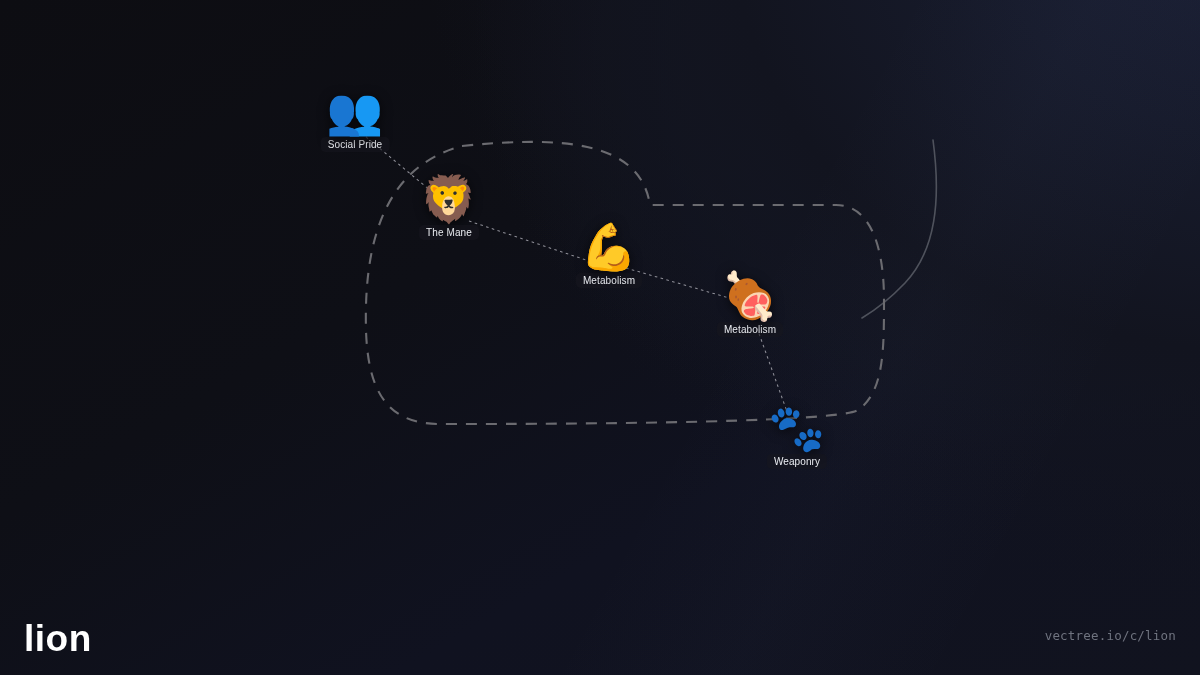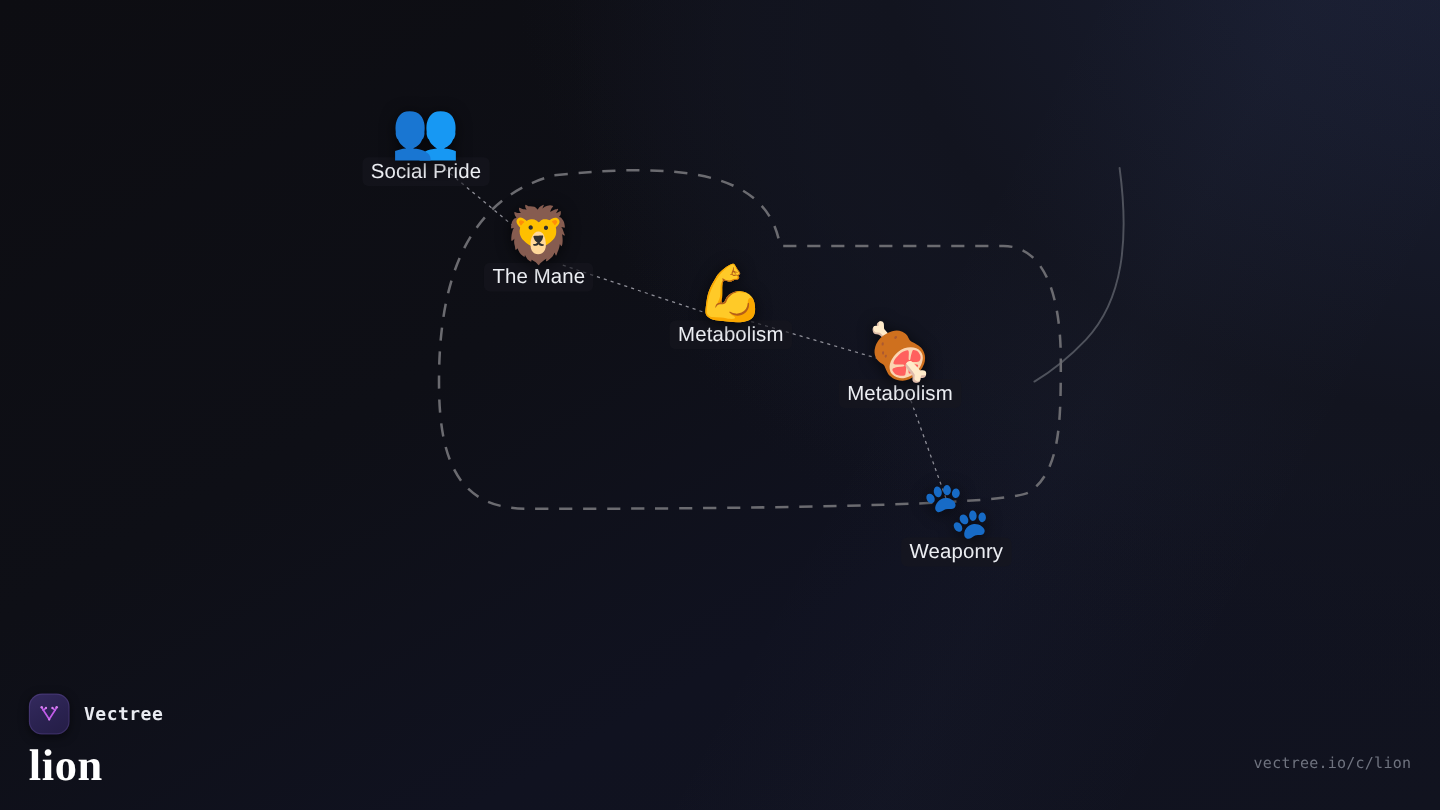--- a/index.html
+++ b/index.html
@@ -29,21 +29,21 @@
   .node { position:absolute; transform:translate(-50%,-50%); text-align:center; }
   .node .glyph {
     font-size:46px; line-height:1;
     display:block;
     filter:drop-shadow(0 2px 6px rgba(0,0,0,0.65));
     user-select:none;
   }
   .node .label {
     display:inline-block;
     margin-top:0;
-    font-size:17px;
+    font-size:10px;
     color:#eceef3;
     letter-spacing:.1px;
     padding:2px 7px;
     border-radius:5px;
     background:rgba(22,23,30,0.62);
     white-space:nowrap;
   }
 
   
   #brand { position:absolute; left:24px; bottom:18px; }
@@ -53,21 +53,21 @@
     background:linear-gradient(150deg,#342a5e 0%,#2a2250 55%,#241d45 100%);
     box-shadow:0 2px 8px rgba(0,0,0,.55), inset 0 0 0 1px rgba(160,120,230,.18);
     display:flex; align-items:center; justify-content:center;
   }
   #brand-name {
     font-family:"DejaVu Sans Mono", monospace;
     font-weight:bold; font-size:15px; color:#e9ebf1; letter-spacing:.4px;
   }
   #brand-title {
     margin-top:8px;
-    font-family:Liberation Serif, serif;
+    font-family:Liberation Sans, sans-serif;
     font-weight:bold; font-size:37px; color:#ffffff; letter-spacing:.5px;
     line-height:1;
   }
   #site-url {
     position:absolute; right:24px; bottom:32px;
     font-family:"DejaVu Sans Mono", monospace;
     font-size:12.5px; color:#6f737f; letter-spacing:.2px;margin-left:24px;
   }
 </style>
 </head>
@@ -117,39 +117,18 @@
     <span class="glyph">🍖</span>
     <span class="label">Metabolism</span>
   </div>
 
   <div class="node" style="left:797px; top:437px;">
     <span class="glyph">🐾</span>
     <span class="label">Weaponry</span>
   </div>
 
   <div id="brand">
-    <div id="brand-row">
-      <div id="brand-mark">
-        <svg width="20" height="20" viewBox="0 0 24 24" aria-hidden="true">
-          <g stroke="#c05ce8" stroke-width="1.7" fill="none" stroke-linecap="round" stroke-linejoin="round">
-            <path d="M6.2 8.2 L12 17.2 L17.8 8.2"></path>
-            <path d="M6.2 8.2 L4.6 5.6"></path>
-            <path d="M6.2 8.2 L8.6 6.2"></path>
-            <path d="M17.8 8.2 L19.4 5.6"></path>
-            <path d="M17.8 8.2 L15.4 6.2"></path>
-          </g>
-          <g fill="#d67ef2">
-            <circle cx="4.5" cy="5.3" r="1.25"></circle>
-            <circle cx="8.8" cy="6.0" r="1.15"></circle>
-            <circle cx="19.5" cy="5.3" r="1.25"></circle>
-            <circle cx="15.2" cy="6.0" r="1.15"></circle>
-            <circle cx="12" cy="17.6" r="1.15"></circle>
-          </g>
-        </svg>
-      </div>
-      <div id="brand-name">Vectree</div>
-    </div>
     <div id="brand-title">lion</div>
   </div>
 
   <div id="site-url">vectree.io/c/lion</div>
 
 </div>
 
 </body></html>

